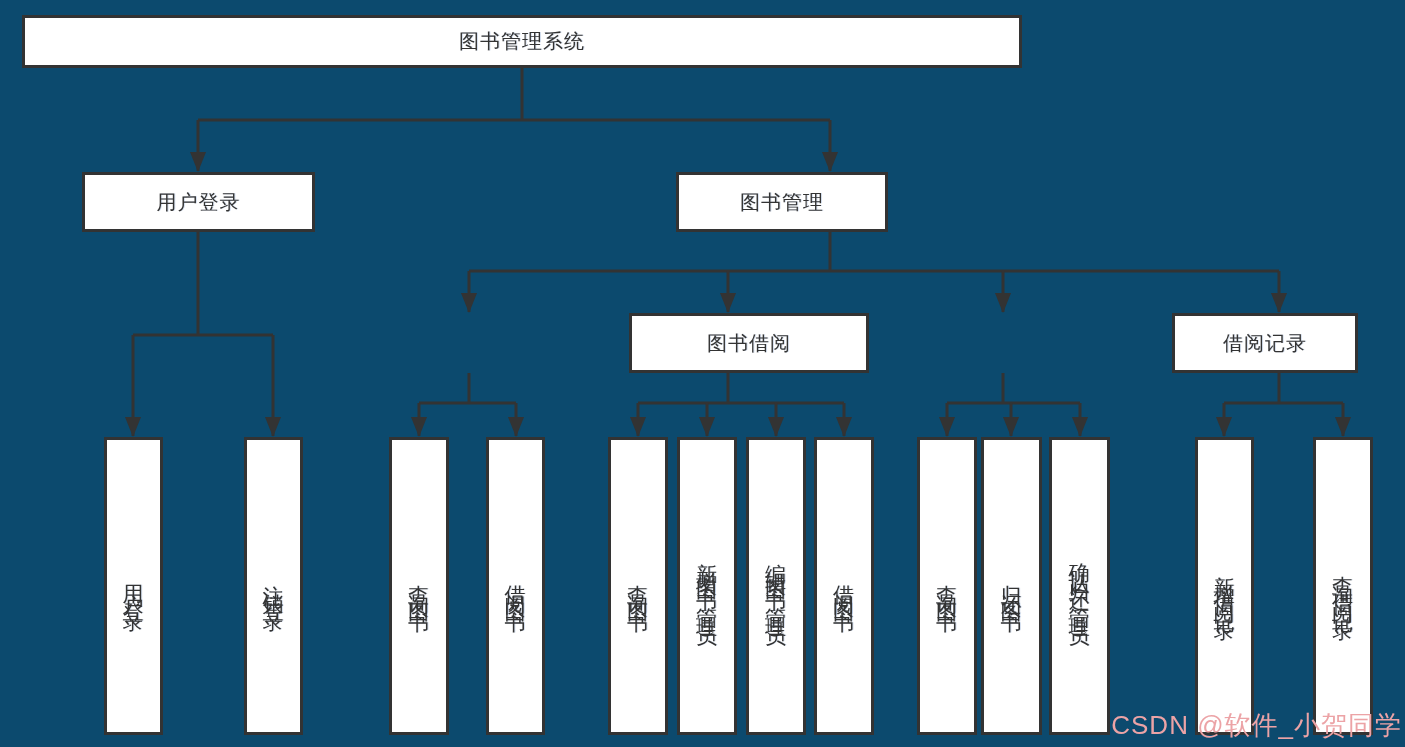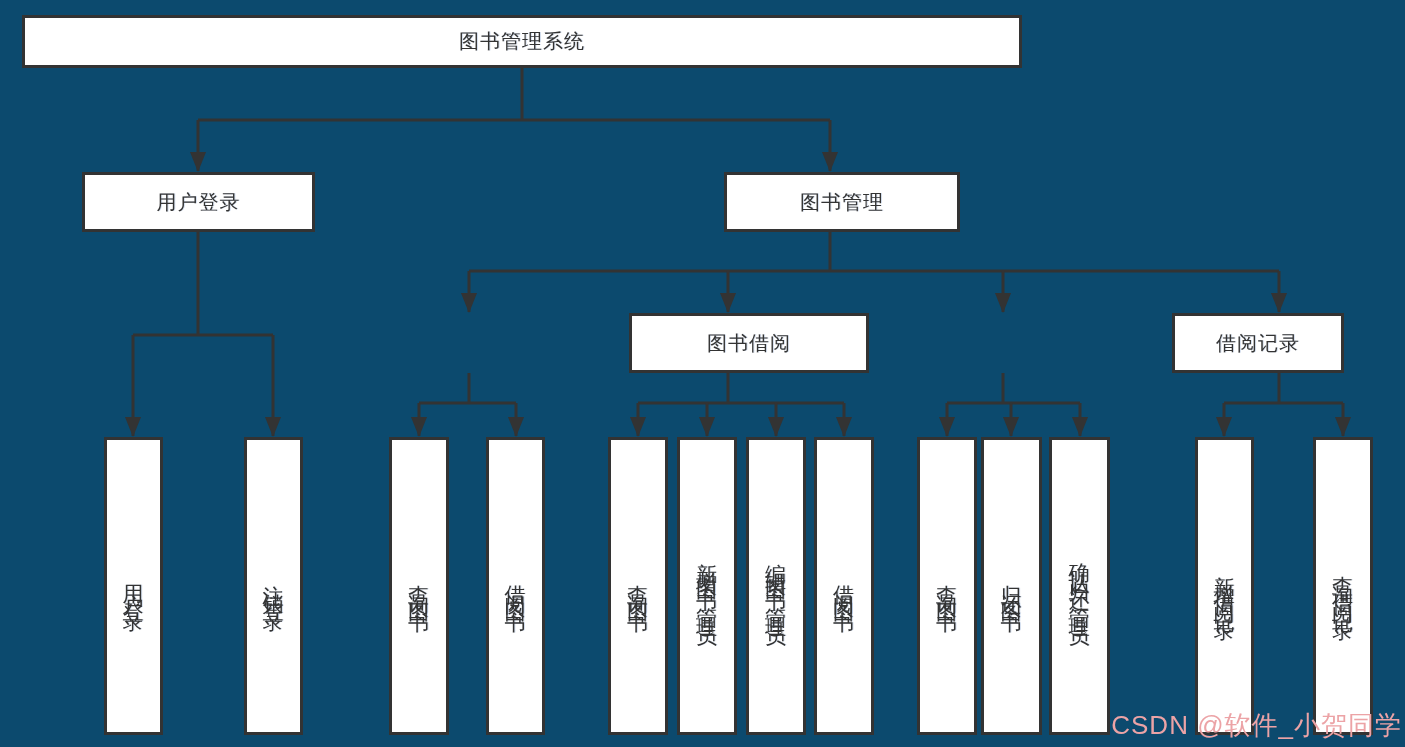--- a/index.html
+++ b/index.html
@@ -101,28 +101,28 @@
     </g>
   </svg>
 
   <div class="node" style="left:22px;top:15px;width:1000px;height:53px">
     <span>图书管理系统</span>
   </div>
 
   <div class="node" style="left:82px;top:172px;width:233px;height:60px">
     <span>用户登录</span>
   </div>
-  <div class="node" style="left:724px;top:172px;width:236px;height:60px">
+  <div class="node" style="left:676px;top:172px;width:212px;height:60px">
     <span>图书管理</span>
   </div>
 
   <div class="node" style="left:629px;top:313px;width:240px;height:60px">
     <span>图书借阅</span>
   </div>
-  <div class="node" style="left:1172px;top:313px;width:172px;height:60px">
+  <div class="node" style="left:1172px;top:313px;width:186px;height:60px">
     <span>借阅记录</span>
   </div>
 
   <div class="node v" style="left:104px;top:437px;width:59px;height:298px">
     <span>用户登录</span>
   </div>
   <div class="node v" style="left:244px;top:437px;width:59px;height:298px">
     <span>注销登录</span>
   </div>
 

